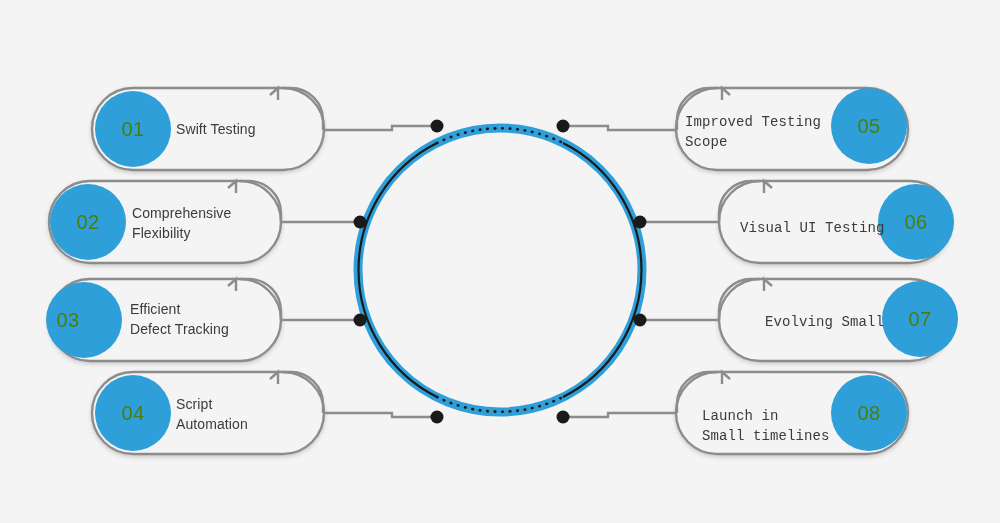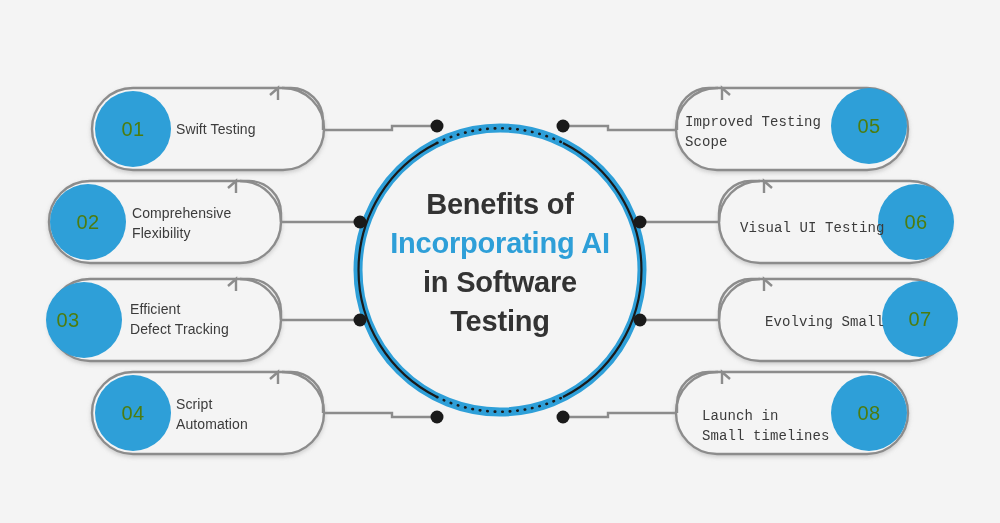--- a/index.html
+++ b/index.html
@@ -200,21 +200,15 @@
     <div class="pill-label left-al" style="left:176px; top:394px; width:150px;">Script
 Automation</div>
 
     <div class="pill-label right-al" style="left:685px; top:112px; width:160px;">Improved Testing
 Scope</div>
     <div class="pill-label right-al" style="left:740px; top:218px; width:160px;">Visual UI Testing</div>
     <div class="pill-label right-al" style="left:765px; top:312px; width:160px;">Evolving Small</div>
     <div class="pill-label right-al" style="left:702px; top:398px; width:165px;margin-top:8px;">Launch in
 Small timelines</div>
 
-    <div id="center-title">
-      <span class="plain">Benefits of</span>
-      <span class="accent">Incorporating AI</span>
-      <span class="plain">in Software</span>
-      <span class="plain">Testing</span>
-    </div>
 
   </div>
 </div>
 
 </body></html>

